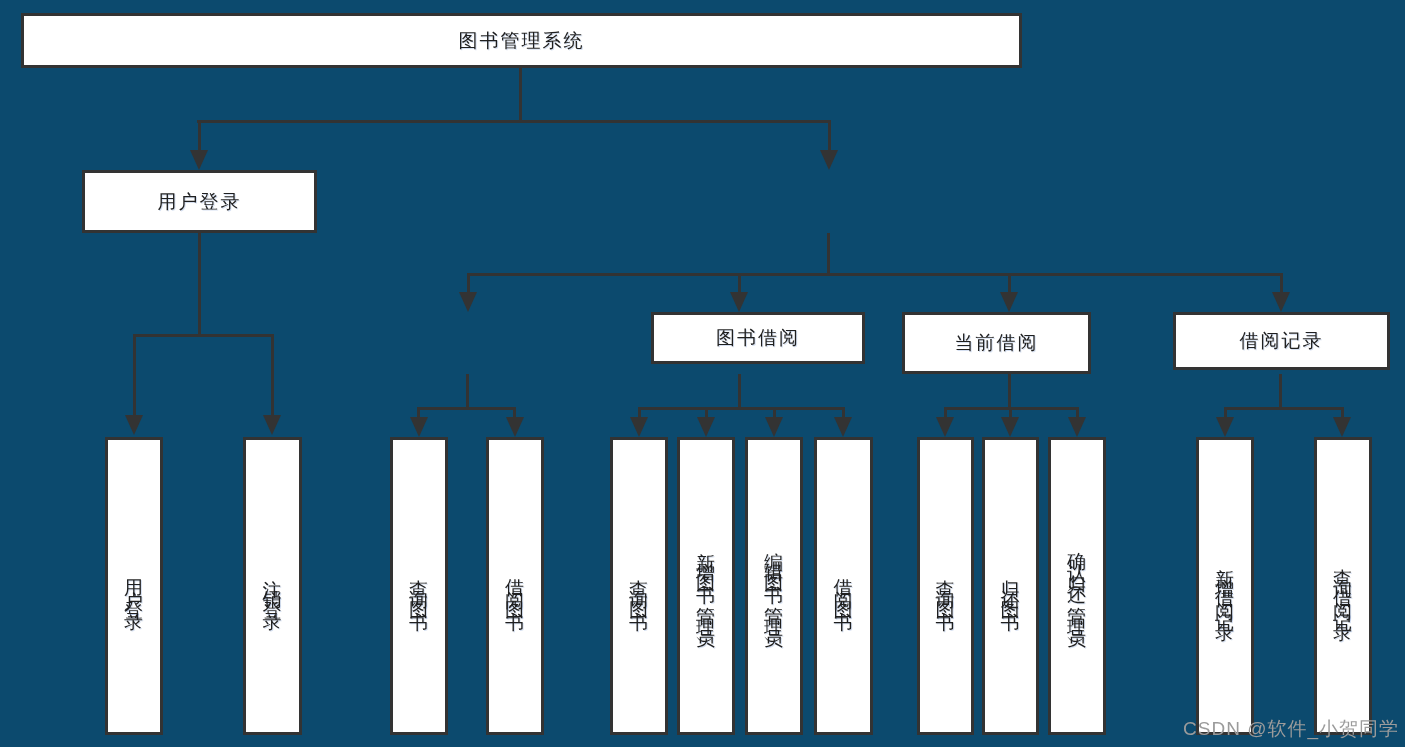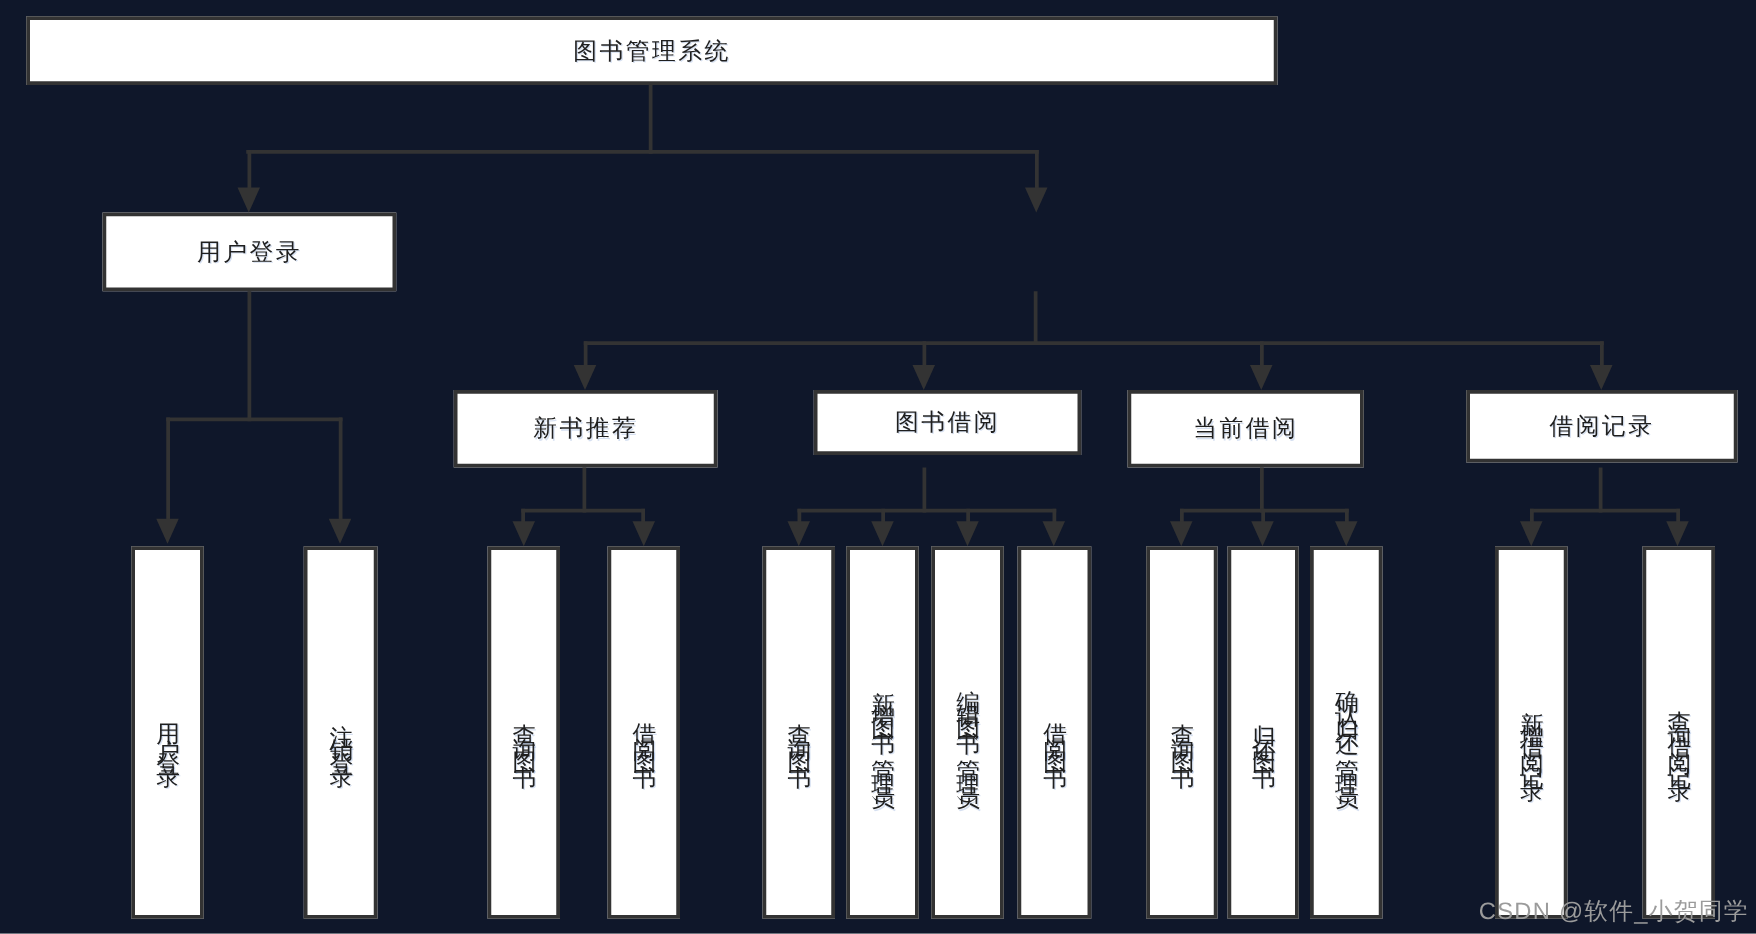--- a/index.html
+++ b/index.html
@@ -5,21 +5,21 @@
   html, body {
     margin: 0;
     padding: 0;
     background: #ffffff;
     font-family: "Liberation Sans", "DejaVu Sans", sans-serif;
   }
   #canvas {
     position: relative;
     width: 1405px;
     height: 747px;
-    background: #0f172a;
+    background: #0c4a6e;
     overflow: hidden;
   }
   .box {
     position: absolute;
     border: 3px solid #333333;
     background: #ffffff;
     box-sizing: border-box;
     display: flex;
     align-items: center;
     justify-content: center;
@@ -66,23 +66,20 @@
 <div id="canvas">
 
   <div class="box" style="left:21px; top:13px; width:1001px; height:55px;">
     <span class="box-label">图书管理系统</span>
   </div>
 
   <div class="box" style="left:82px; top:170px; width:235px; height:63px;">
     <span class="box-label">用户登录</span>
   </div>
 
-  <div class="box" style="left:363px; top:312px; width:211px; height:62px;">
-    <span class="box-label">新书推荐</span>
-  </div>
   <div class="box" style="left:651px; top:312px; width:214px; height:52px;">
     <span class="box-label">图书借阅</span>
   </div>
   <div class="box" style="left:902px; top:312px; width:189px; height:62px;">
     <span class="box-label">当前借阅</span>
   </div>
   <div class="box" style="left:1173px; top:312px; width:217px; height:58px;">
     <span class="box-label">借阅记录</span>
   </div>
 

